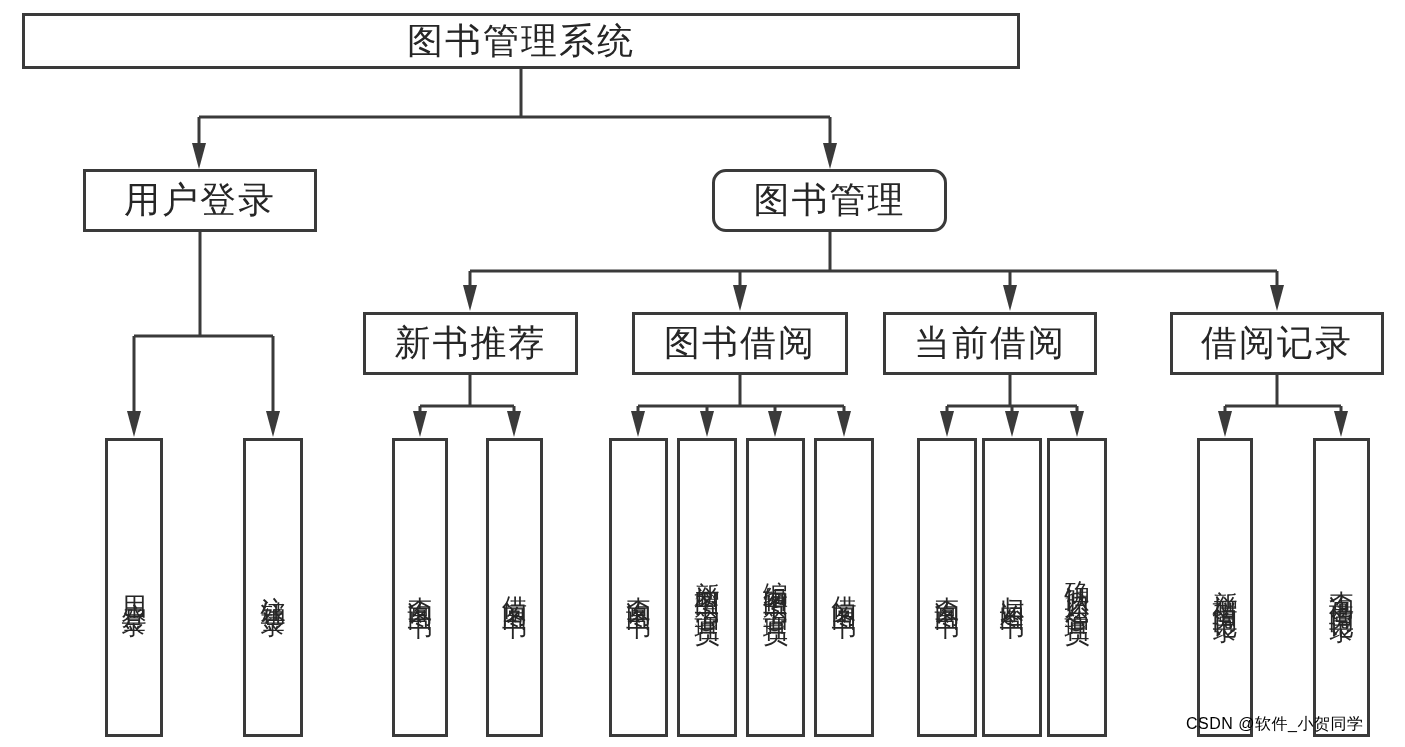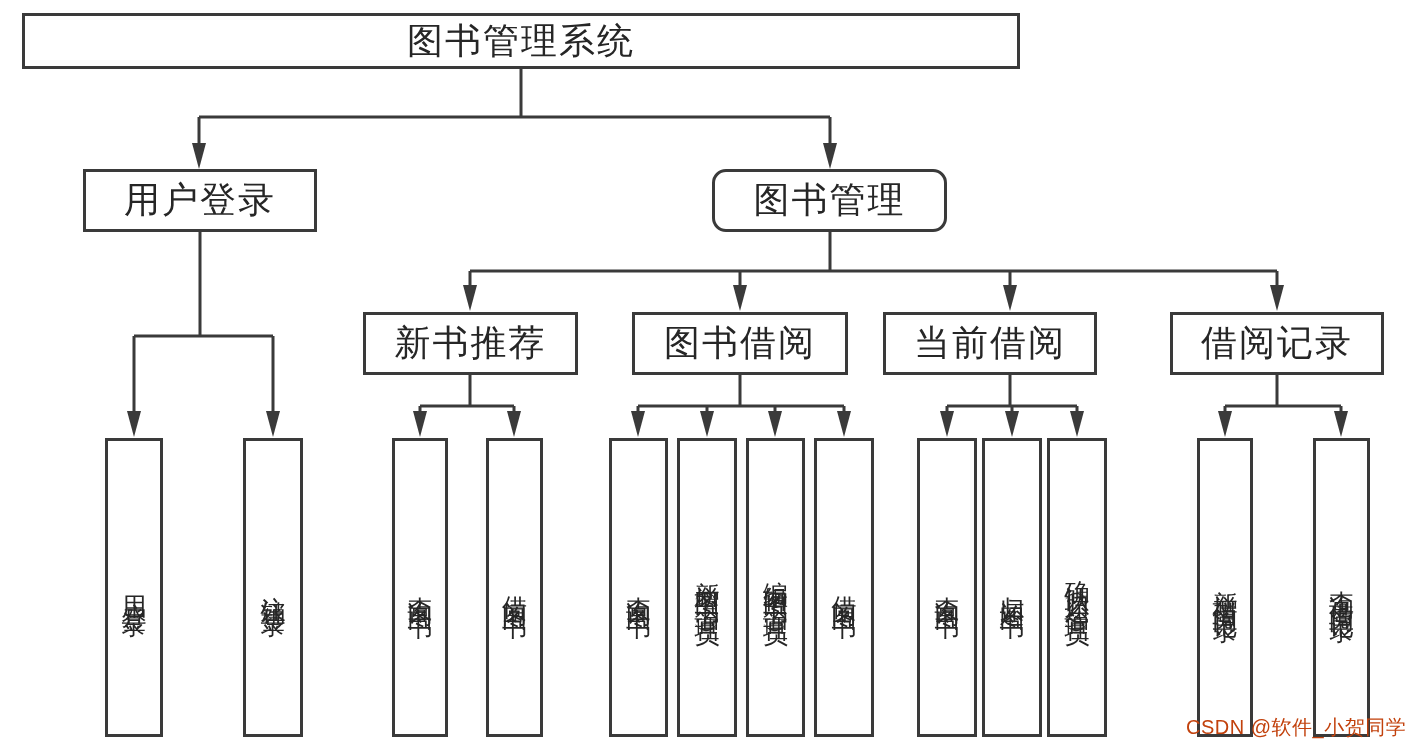--- a/index.html
+++ b/index.html
@@ -24,21 +24,21 @@
   .v-node{font-size:25px;}
   .v-node .v-text{
     writing-mode:vertical-rl;
     text-orientation:mixed;
     letter-spacing:6px;
     line-height:1;
     white-space:nowrap;
   }
   .watermark{
     position:absolute;left:1186px;top:714px;
-    font-size:20px;color:#c2410c;
+    font-size:16px;color:#000000;
     letter-spacing:0.5px;white-space:nowrap;
     z-index:3;
   }
   
   #n-root{left:22px;top:13px;width:998px;height:56px;}
   #n-user-login{left:83px;top:169px;width:234px;height:63px;}
   #n-book-mgmt{left:712px;top:169px;width:235px;height:63px;border-radius:14px;}
   #n-login{left:105px;top:438px;width:58px;height:299px;}
   #n-logout{left:243px;top:438px;width:60px;height:299px;}
   #n-new-book-rec{left:363px;top:312px;width:215px;height:63px;}

